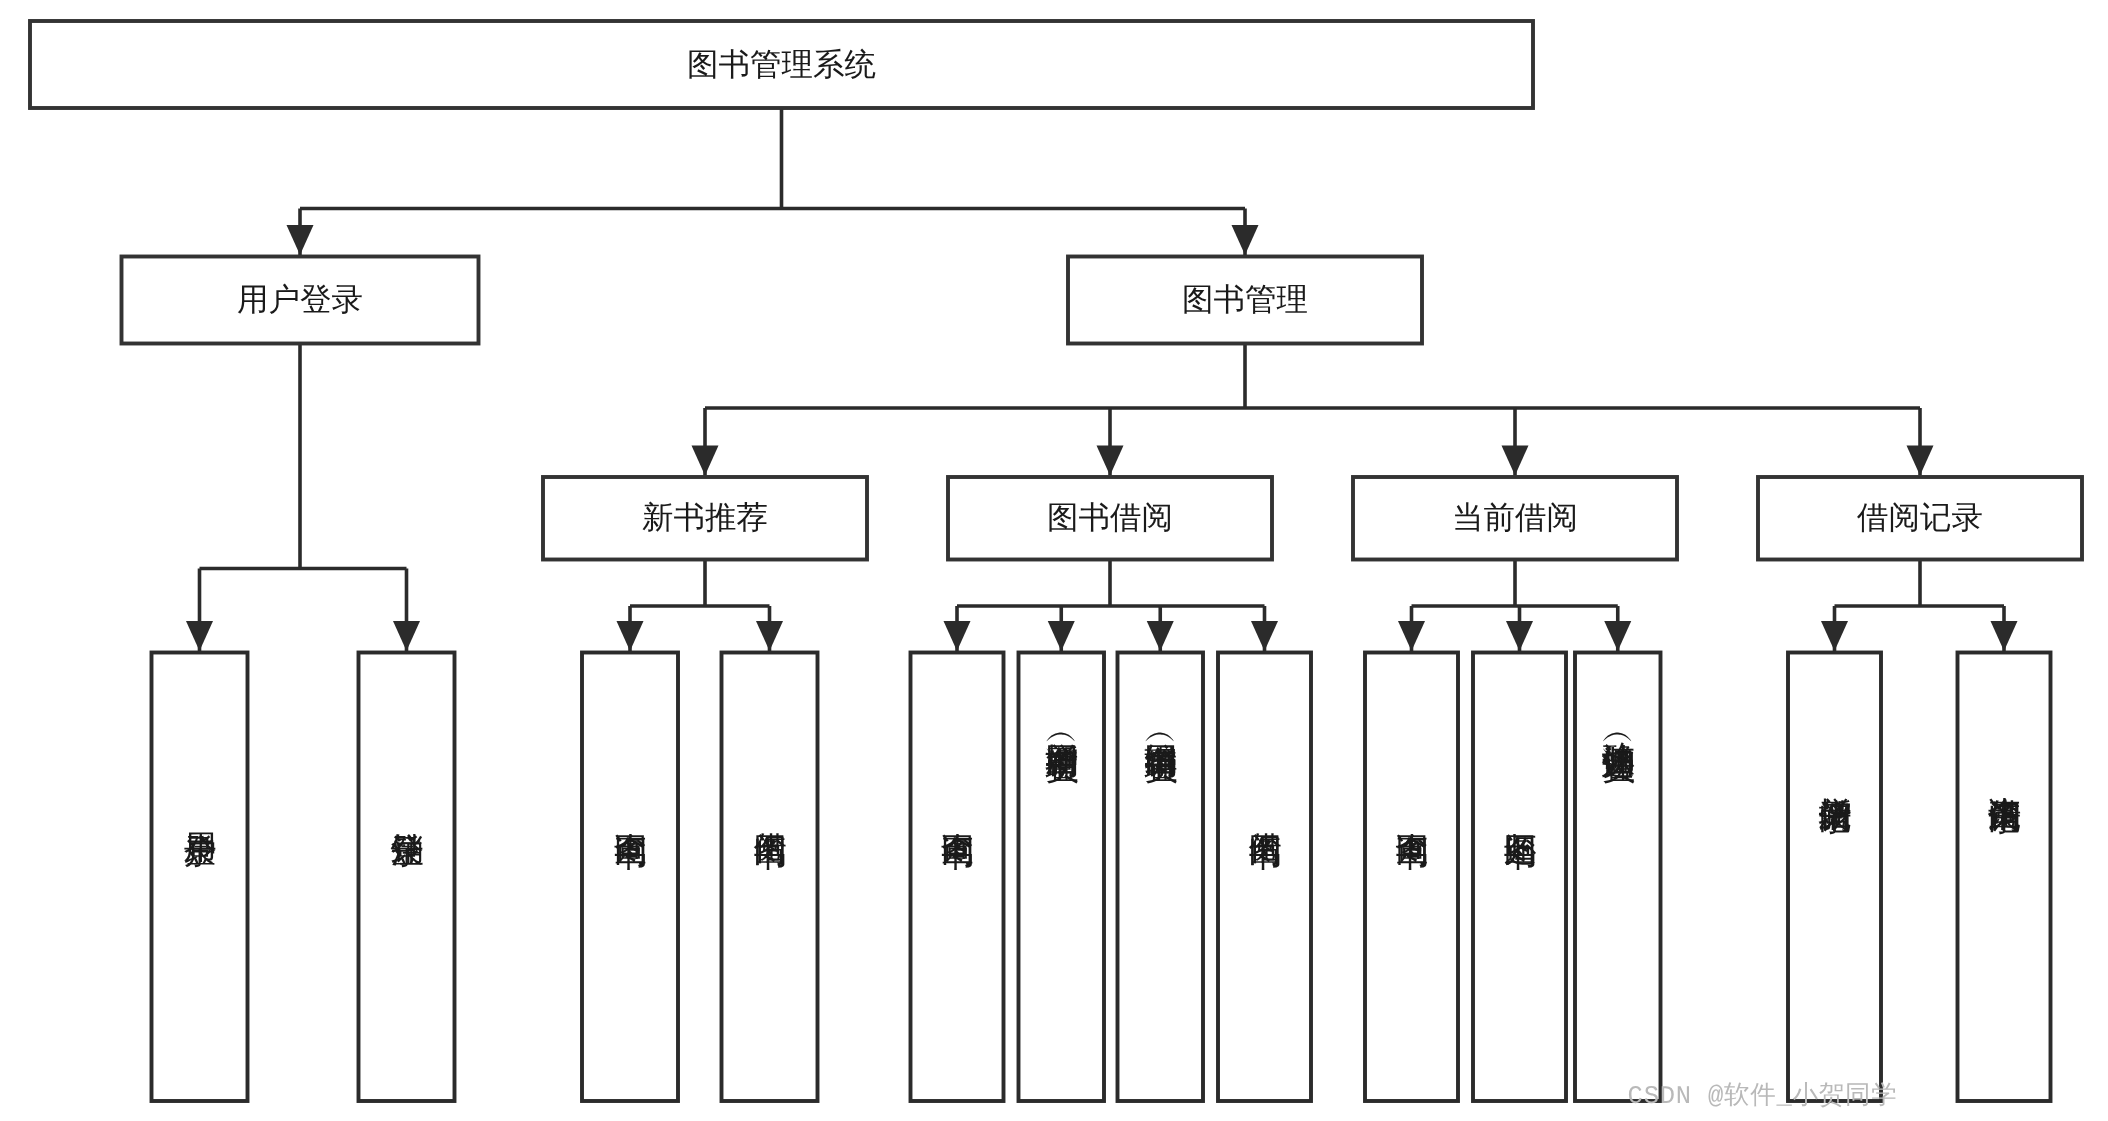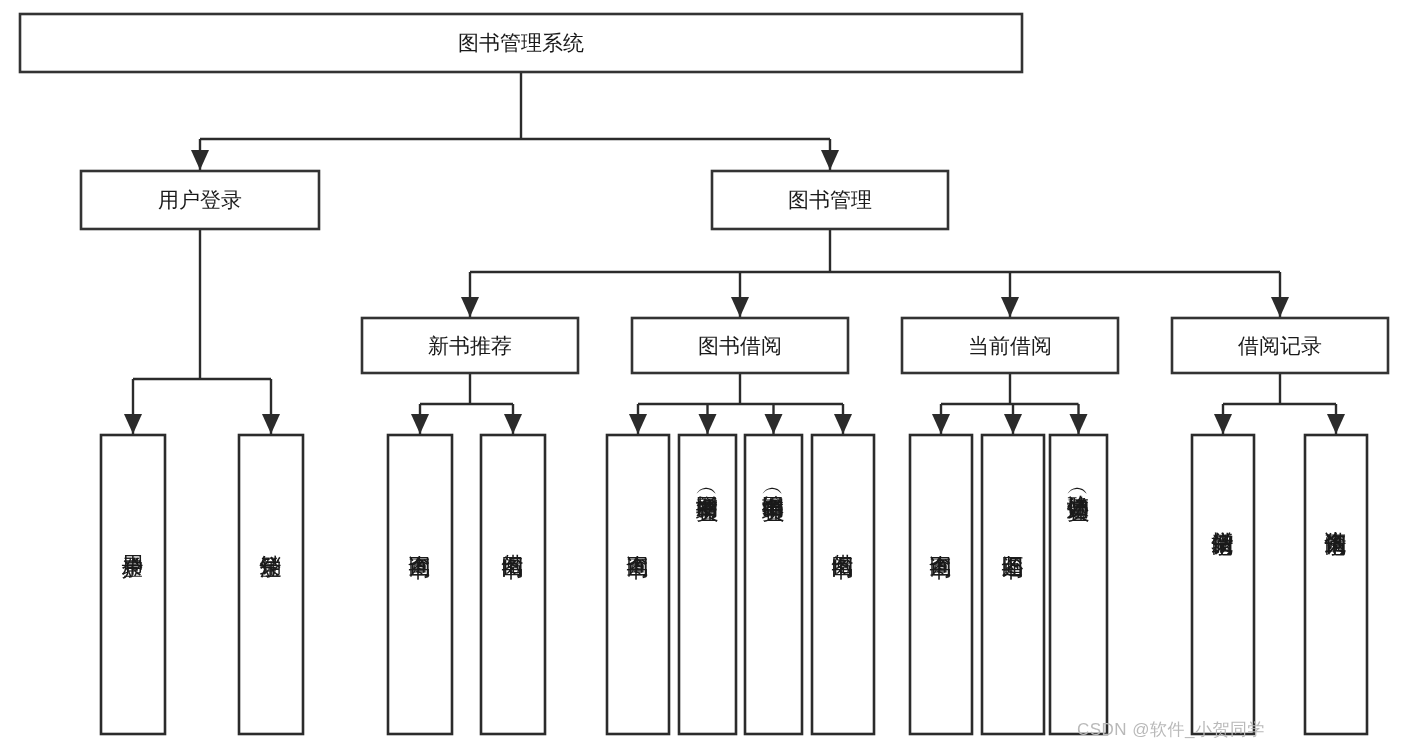--- a/index.html
+++ b/index.html
@@ -69,21 +69,21 @@
     font-size: 22px;
     line-height: 1.05;
     color: #1a1a1a;
     letter-spacing: 1px;
     white-space: nowrap;
   }
   .watermark {
     position: absolute;
     right: 8px;
     bottom: 6px;
-    font-family: Liberation Sans, sans-serif;
+    font-family: Liberation Mono, monospace;
     font-size: 17px;
     color: #b9b9b9;
     letter-spacing: 0.5px;
     white-space: nowrap;
   }
 </style>
 </head>
 <body>
 
 <div id="diagram-root">

